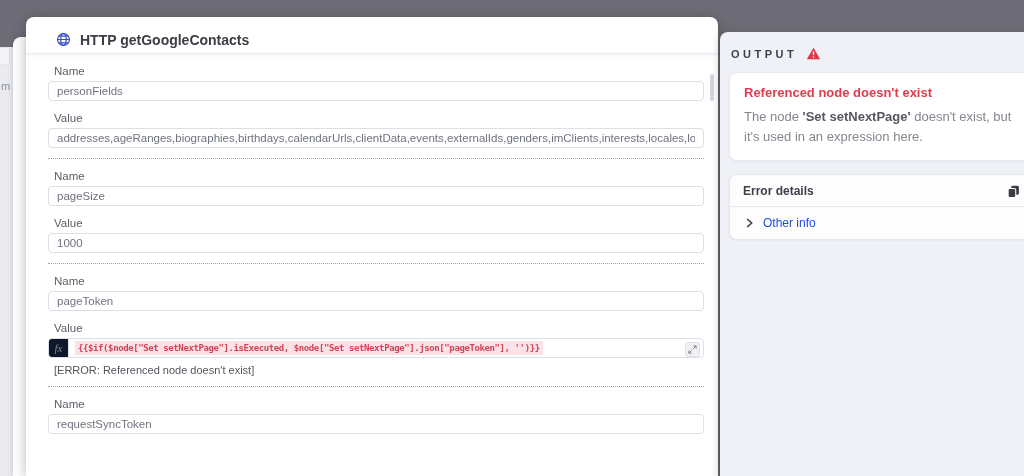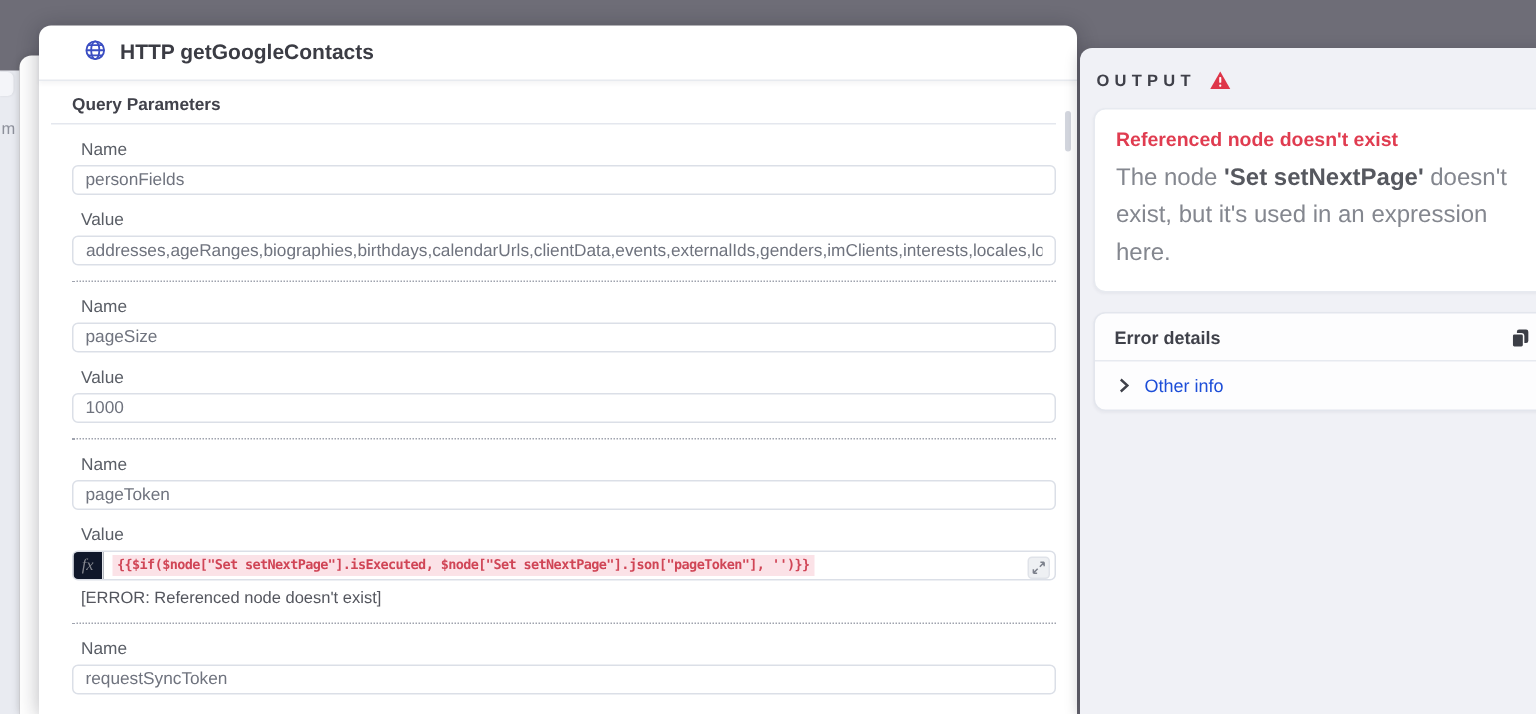--- a/index.html
+++ b/index.html
@@ -17,21 +17,21 @@
   .left-m { position:absolute; left:1px; top:33px; font-size:11px; color:#8d909b; }
   .input-panel-edge { position:absolute; left:13px; top:37px; width:14px; height:439px; background:#ffffff; border-radius:8px 0 0 0; box-shadow:0 0 6px rgba(0,0,0,.18); }
 
   
   .modal {
     position:absolute; left:26px; top:17px; width:692px; height:459px;
     background:#ffffff; border-radius:8px 8px 0 0;
     box-shadow:0 2px 14px rgba(20,20,30,.30);
   }
   .modal-header { position:relative; padding:9px 16px 0 30px; border-bottom:1px solid #e7eaef; box-shadow:0 2px 3px rgba(60,60,80,.05); }
-  .title-row { display:flex; align-items:flex-start; gap:9px; height:27px; }
+  .title-row { display:flex; align-items:center; gap:9px; height:27px; }
   .node-title { font-size:14px; font-weight:600; color:#3b3c44; }
   .tabs-row { display:flex; align-items:flex-end; margin-top:1px; }
   .tab { font-size:12.5px; color:#5c5f68; padding:0 2px 8px 2px; margin-right:26px; border-bottom:2px solid transparent; cursor:pointer; }
   .tab.active { color:#ee5a52; border-bottom-color:#ee5a52; font-weight:500; }
   .docs-link { margin-left:auto; display:flex; align-items:center; gap:5px; color:#7b7f8a; font-size:12px; padding-bottom:8px; cursor:pointer; }
 
   .modal-body { padding:0 14px 0 22px; position:relative; }
   .section-head {
     margin:10px 0 0 -14px; padding:0 0 6px 14px;
     font-size:11.5px; font-weight:700; color:#41424b;
@@ -78,21 +78,21 @@
     box-shadow:0 2px 10px rgba(20,20,30,.25);
   }
   .output-head { display:flex; align-items:center; gap:9px; padding:15px 0 0 11px; }
   .output-title { font-size:11px; font-weight:700; letter-spacing:3.5px; color:#3f4049; }
   .card {
     margin:0 10px 0 9px; background:#ffffff; border:1px solid #e7eaf0; border-radius:8px;
     box-shadow:0 1px 2px rgba(60,60,80,.05);
   }
   .error-card { margin-top:12px; padding:12px 14px 13px 14px; }
   .error-card-title { font-size:13px; font-weight:700; color:#e03c50; }
-  .error-card-body { margin-top:7px; font-size:16px; line-height:1.55; color:#84878f; }
+  .error-card-body { margin-top:7px; font-size:13px; line-height:1.55; color:#84878f; }
   .error-card-body b { color:#56585f; }
   .details-card { margin-top:13px; background:#fdfdfe; border-color:#e3e6ed; }
   .dc-head { display:flex; align-items:flex-end; justify-content:space-between; padding:9px 12px 8px 13px; border-bottom:1px solid #e7eaf0;gap:16px; }
   .dc-title { font-size:12px; font-weight:700; color:#3f414a; }
   .dc-row { display:flex; align-items:center; gap:10px; padding:9px 12px 9px 16px; cursor:pointer; }
   .dc-row-label { font-size:12px; color:#1d4ed8; }
   .icon-btn { cursor:pointer; display:flex; align-items:center; }
 </style>
 </head>
 <body>
@@ -111,21 +111,20 @@
           <circle cx="8" cy="8" r="6.3"></circle>
           <ellipse cx="8" cy="8" rx="2.9" ry="6.3"></ellipse>
           <path d="M1.7 8 H14.3 M2.7 4.4 H13.3 M2.7 11.6 H13.3"></path>
         </svg>
       </span>
       <span class="node-title">HTTP getGoogleContacts</span>
     </div>
   </div>
 
   <div class="modal-body">
-    <div class="section-head">Query Parameters</div>
 
     <div>
       <div class="field-label">Name</div>
       <input class="text-input" readonly="" value="personFields" style="">
       <div class="field-label">Value</div>
       <input class="text-input" readonly="" value="addresses,ageRanges,biographies,birthdays,calendarUrls,clientData,events,externalIds,genders,imClients,interests,locales,locations,names,emailAddresses,member" style="">
       <div class="dotted-sep"></div>
     </div>
 
     <div>

